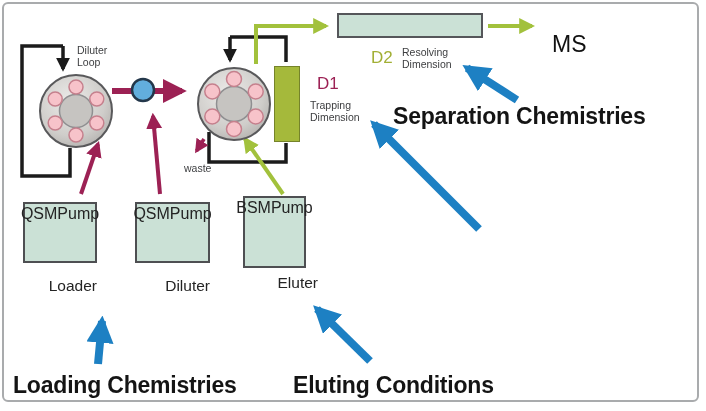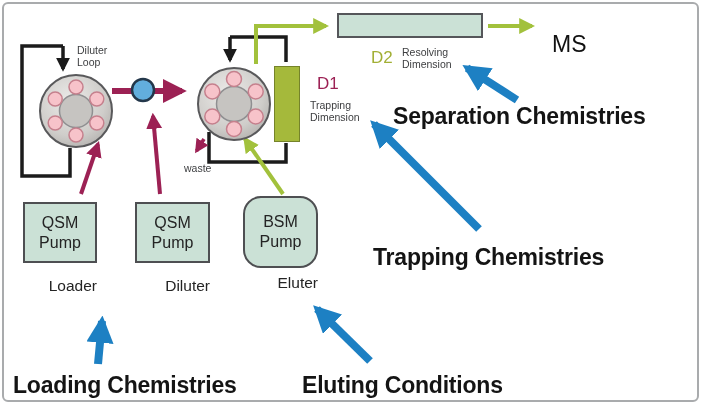--- a/index.html
+++ b/index.html
@@ -12,21 +12,21 @@
     border:2px solid var(--frame-gray,#a9abad);border-radius:6px;
   }
   svg{position:absolute;left:0;top:0;}
   .tube{stroke:var(--ink,#1b1b1b);stroke-width:3.5;fill:none;}
   .lbl{position:absolute;white-space:nowrap;}
   .small{font-size:10.5px;line-height:11.5px;color:var(--text-gray,#3d3e40);}
   .dim-code{font-size:17px;line-height:18px;}
   .callout{font-size:23px;font-weight:700;color:#141414;letter-spacing:-0.2px;}
   .pump{
     position:absolute;box-sizing:border-box;background:var(--mint,#cbe1d6);
-    border:2px solid #4e4f52;display:flex;flex-direction:column;
+    border:2px solid #4e4f52;display:flex;flex-direction:row;
     justify-content:center;font-size:16px;line-height:20px;color:#242424;text-align:center;
   }
   .role{position:absolute;font-size:15.5px;color:#242424;text-align:right;}
   .column-box{position:absolute;box-sizing:border-box;}
 </style>
 </head>
 <body>
 
 <div class="stage">
   <div class="frame"></div>
@@ -106,21 +106,21 @@
   <div class="column-box" style="left:274px;top:66px;width:26px;height:76px;background:var(--trap-fill,#a5b93b);border:1px solid var(--trap-border,#75832a);"></div>
 
   <div class="pump" style="left:23px;top:202px;width:74px;height:61px;">
     <span>QSM</span>
     <span>Pump</span>
   </div>
   <div class="pump" style="left:135px;top:202px;width:75px;height:61px;">
     <span>QSM</span>
     <span>Pump</span>
   </div>
-  <div class="pump" style="left:243px;top:196px;width:75px;height:72px;border-radius:18px;">
+  <div class="pump" style="left:243px;top:196px;width:63px;height:72px;">
     <span>BSM</span>
     <span>Pump</span>
   </div>
 
   <div class="role" style="left:23px;top:277px;width:74px;">Loader</div>
   <div class="role" style="left:135px;top:277px;width:75px;">Diluter</div>
   <div class="role" style="left:243px;top:274px;width:75px;">Eluter</div>
 
   <div class="lbl small" style="left:77px;top:45px;">
     <span style="display:block">Diluter</span>
@@ -136,16 +136,15 @@
 
   <div class="lbl dim-code" style="left:371px;top:49px;color:var(--d2-green,#a2af35);">D2</div>
   <div class="lbl small" style="left:402px;top:47px;">
     <span style="display:block">Resolving</span>
     <span style="display:block">Dimension</span>
   </div>
 
   <div class="lbl" style="left:552px;top:31px;font-size:23px;color:#111;">MS</div>
 
   <div class="lbl callout" style="left:393px;top:103px;">Separation Chemistries</div>
-  <div class="lbl callout" style="left:373px;top:244px;">Trapping Chemistries</div>
   <div class="lbl callout" style="left:13px;top:372px;">Loading Chemistries</div>
-  <div class="lbl callout" style="left:293px;top:372px;margin-left:9px;">Eluting Conditions</div>
+  <div class="lbl callout" style="left:293px;top:372px;">Eluting Conditions</div>
 </div>
 
 </body></html>

